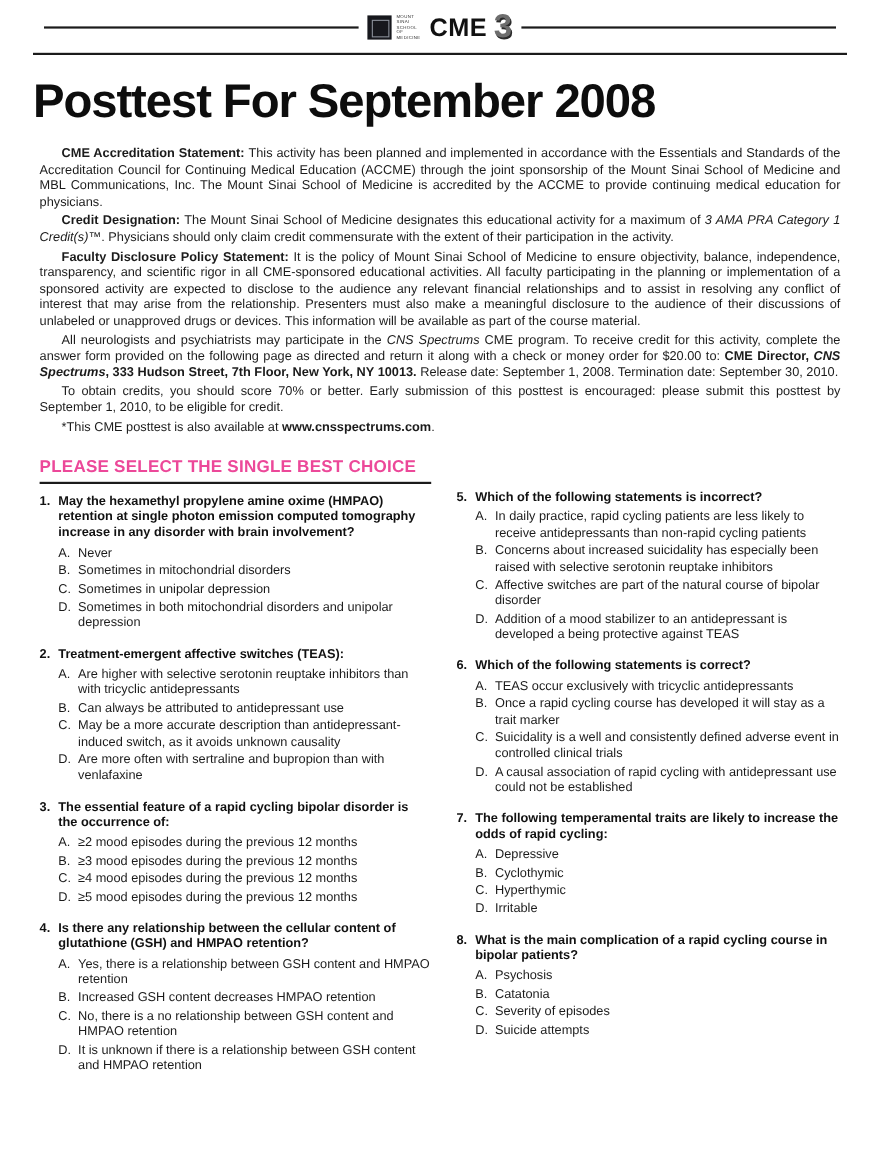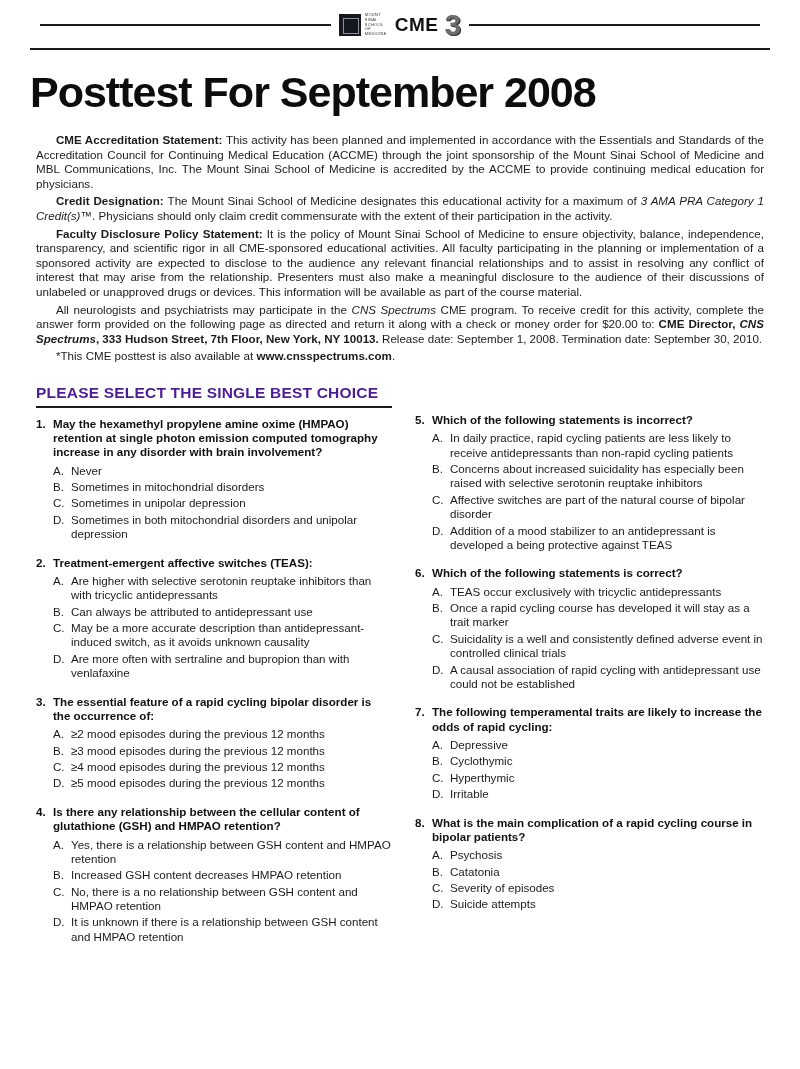--- a/index.html
+++ b/index.html
@@ -46,21 +46,21 @@
   .logo-microtext {
     font-size: 4px;
     line-height: 1.2;
     letter-spacing: 0.3px;
     color: #333;
     width: 26px;
     text-transform: uppercase;
   }
   .logo-cme {
     font-weight: bold;
-    font-size: 19px;
+    font-size: 23px;
     letter-spacing: 0.5px;
     color: #111;
   }
   .logo-three {
     font-size: 30px;
     font-weight: bold;
     color: #6d6d6d;
     line-height: 1;
     text-shadow: 1px 1px 0 #2a2a2a;
     margin-left: 2px;
@@ -90,21 +90,21 @@
     text-indent: 20px;
     margin-bottom: 3px;
   }
   
   .section-heading {
     width: 356px;
     font-size: 15.5px;
     font-weight: 800;
     line-height: 1.2;
     letter-spacing: 0.2px;
-    color: #4c1d95;
+    color: #ec4899;
     border-bottom: 2px solid #1b1b1b;
     padding-bottom: 3px;
     margin-bottom: 9px;
   }
   
   .columns {
     display: flex;
     margin: 20px 30px 0 36px;
     gap: 24px;
   }
@@ -175,20 +175,21 @@
   </div>
   <hr class="top-rule">
 
   <h1 class="page-title">Posttest For September 2008</h1>
 
   <section class="intro" id="intro">
       <p class="intro-p"><span style="font-weight: bold;">CME Accreditation Statement: </span><span>This activity has been planned and implemented in accordance with the Essentials and Standards of the Accreditation Council for Continuing Medical Education (ACCME) through the joint sponsorship of the Mount Sinai School of Medicine and MBL Communications, Inc. The Mount Sinai School of Medicine is accredited by the ACCME to provide continuing medical education for physicians.</span></p>
       <p class="intro-p"><span style="font-weight: bold;">Credit Designation: </span><span>The Mount Sinai School of Medicine designates this educational activity for a maximum of </span><span style="font-style: italic;">3 AMA PRA Category 1 Credit(s)™</span><span>. Physicians should only claim credit commensurate with the extent of their participation in the activity.</span></p>
       <p class="intro-p"><span style="font-weight: bold;">Faculty Disclosure Policy Statement: </span><span>It is the policy of Mount Sinai School of Medicine to ensure objectivity, balance, independence, transparency, and scientific rigor in all CME-sponsored educational activities. All faculty participating in the planning or implementation of a sponsored activity are expected to disclose to the audience any relevant financial relationships and to assist in resolving any conflict of interest that may arise from the relationship. Presenters must also make a meaningful disclosure to the audience of their discussions of unlabeled or unapproved drugs or devices. This information will be available as part of the course material.</span></p>
       <p class="intro-p"><span>All neurologists and psychiatrists may participate in the </span><span style="font-style: italic;">CNS Spectrums</span><span> CME program. To receive credit for this activity, complete the answer form provided on the following page as directed and return it along with a check or money order for $20.00 to: </span><span style="font-weight: bold;">CME Director, </span><span style="font-weight: bold; font-style: italic;">CNS Spectrums</span><span style="font-weight: bold;">, 333 Hudson Street, 7th Floor, New York, NY 10013.</span><span> Release date: September 1, 2008. Termination date: September 30, 2010.</span></p>
+      <p class="intro-p"><span>To obtain credits, you should score 70% or better. Early submission of this posttest is encouraged: please submit this posttest by September 1, 2010, to be eligible for credit.</span></p>
       <p class="intro-p"><span>*This CME posttest is also available at </span><span style="font-weight: bold; margin-top: 19px;">www.cnsspectrums.com</span><span>.</span></p>
     </section>
 
   <div class="columns">
     <div class="col col-left" id="col-left">
       <h2 class="section-heading">PLEASE SELECT THE SINGLE BEST CHOICE</h2>
     <div class="question">
           <div class="q-stem">
             <span class="q-num">1.</span>
             <span class="q-text">May the hexamethyl propylene amine oxime (HMPAO) retention at single photon emission computed tomography increase in any disorder with brain involvement?</span>

